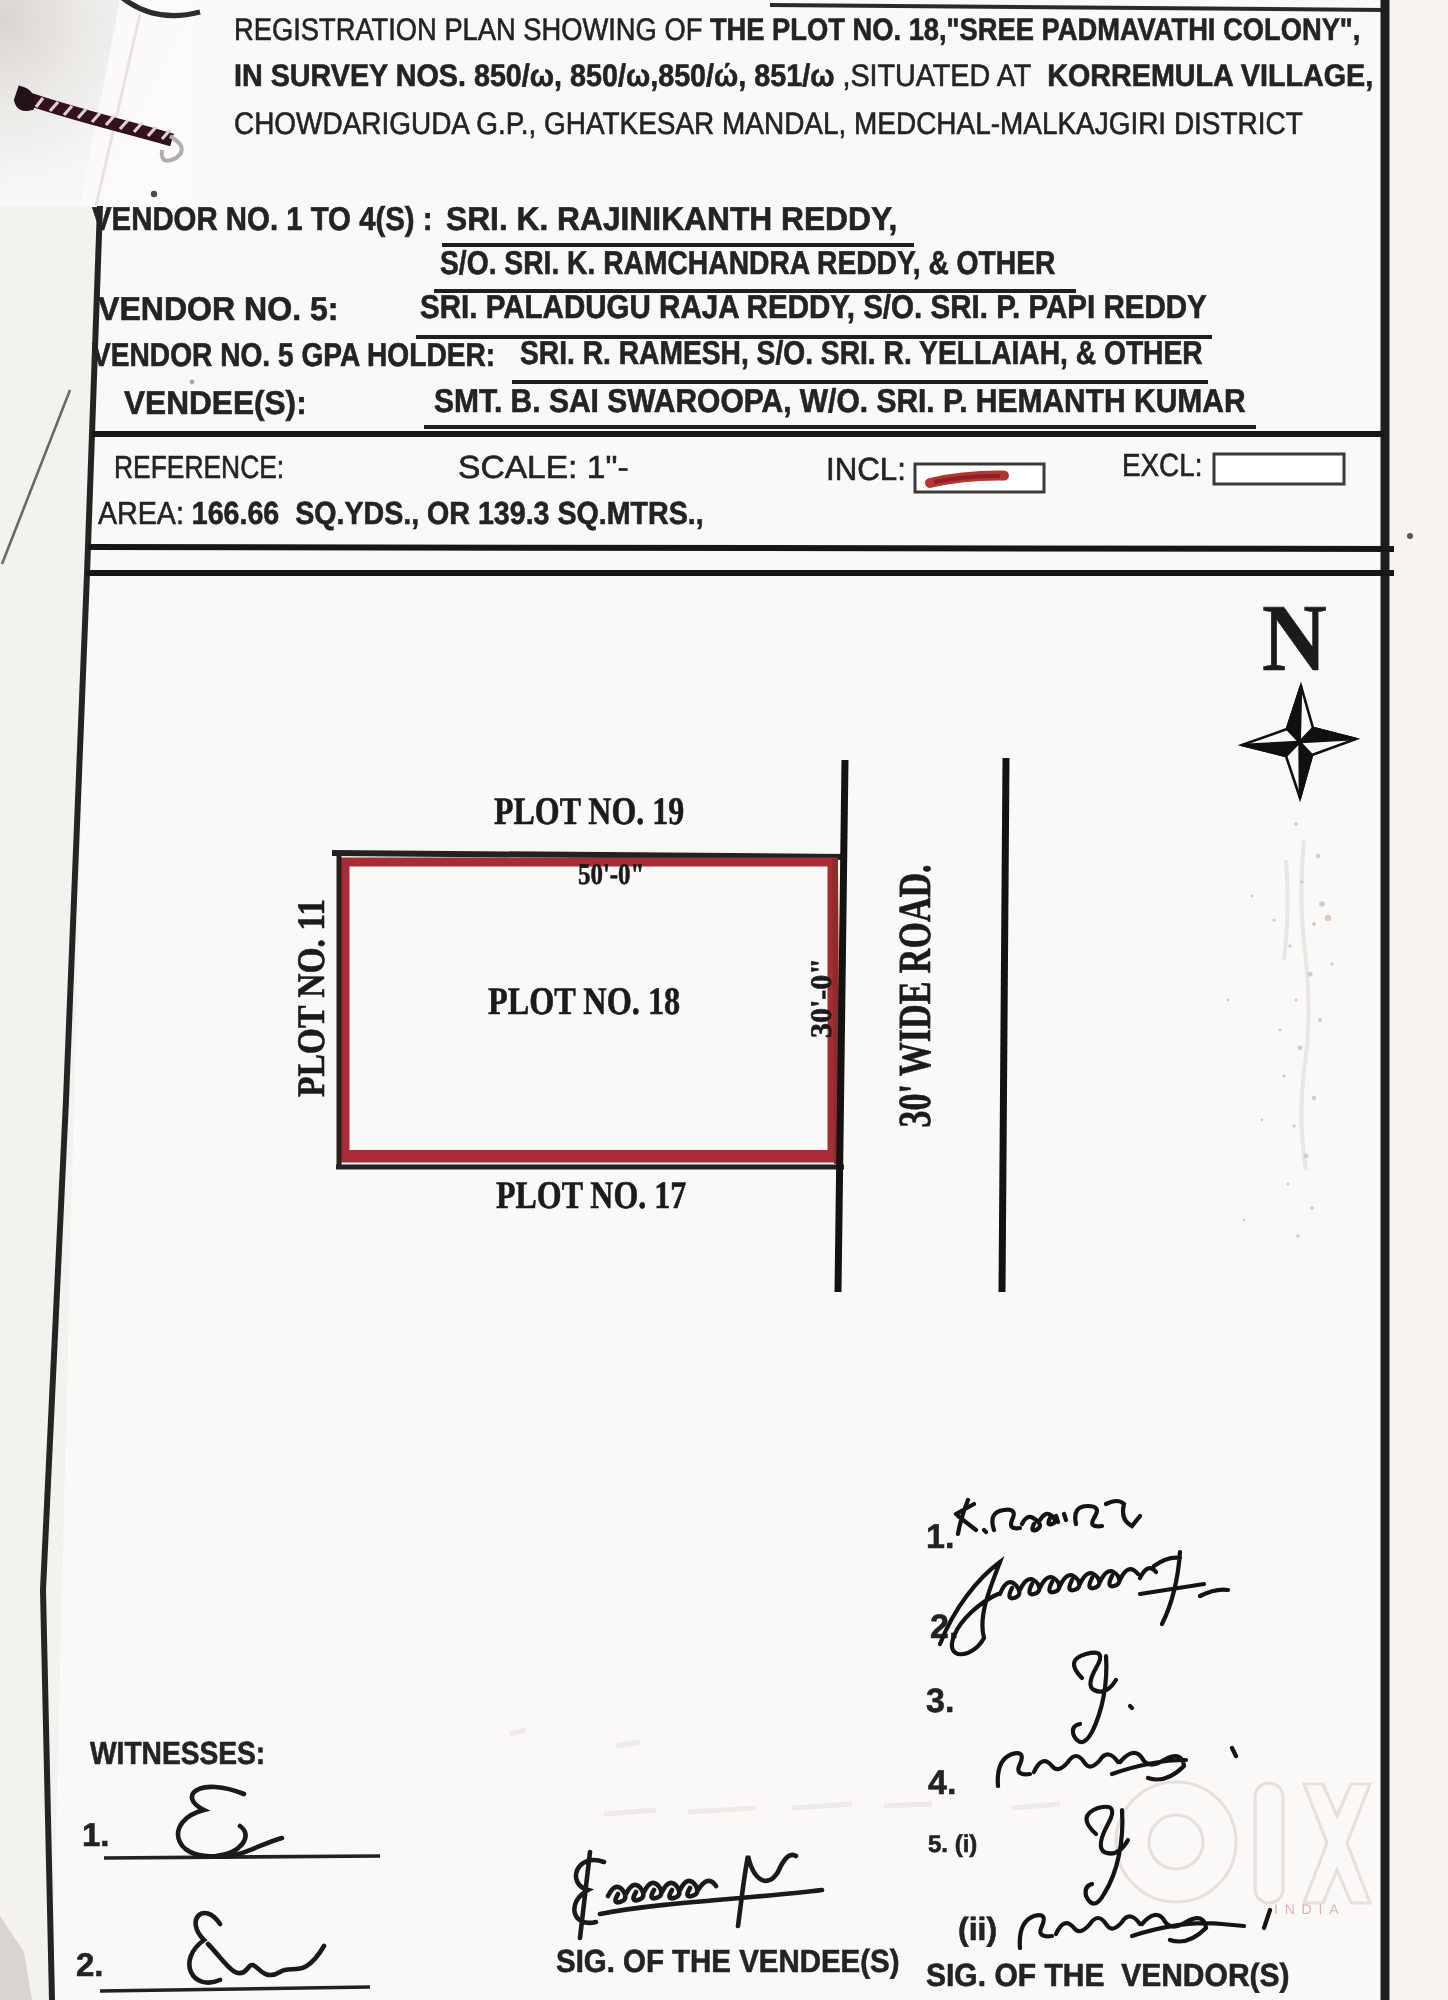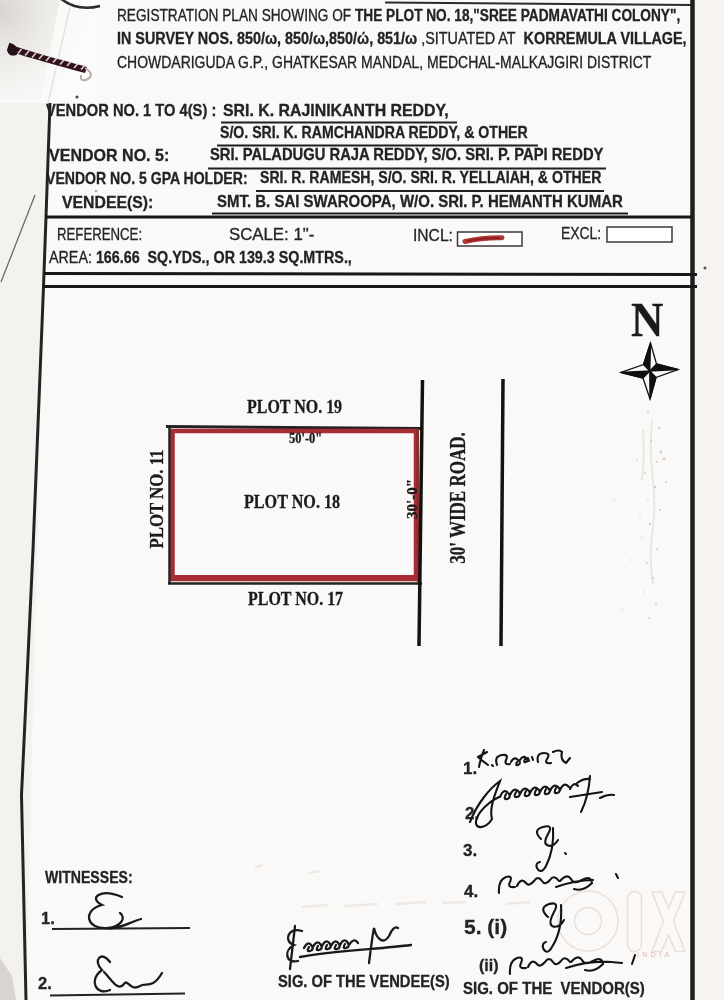--- a/index.html
+++ b/index.html
@@ -191,21 +191,21 @@
 <div class="t b" id="sgr" style="left:463px;top:979.5px;font-size:16px;transform:scaleX(0.9381);">SIG. OF THE&nbsp; VENDOR(S)</div>
 
 <div class="t b" style="left:463px;top:758.5px;font-size:17px;">1.</div>
 
 <div class="t b" style="left:465px;top:803.5px;font-size:17px;">2.</div>
 
 <div class="t b" style="left:463px;top:840.5px;font-size:17px;">3.</div>
 
 <div class="t b" style="left:464px;top:881.5px;font-size:17px;">4.</div>
 
-<div class="t b" style="left:464px;top:914.5px;font-size:21px;">5. (i)</div>
+<div class="t b" style="left:464px;top:914.5px;font-size:12px;">5. (i)</div>
 
 <div class="t b" style="left:479px;top:956.5px;font-size:16px;">(ii)</div>
 
 <svg class="ov" width="724" height="1000" viewBox="0 0 724 1000">
 
   <g stroke="#e7e1dd" stroke-width="1.6" fill="none">
     <circle cx="588" cy="921" r="30"></circle>
     <circle cx="588" cy="921" r="13.5"></circle>
     <rect x="627.5" y="891.5" width="14" height="60" rx="7"></rect>
     <path d="M652,892 L661.5,892 L668.5,908 L675.5,892 L685,892 L673.5,921.5 L685,951.5 L675.5,951.5 L668.5,935 L661.5,951.5 L652,951.5 L663.5,921.5 Z"></path>

